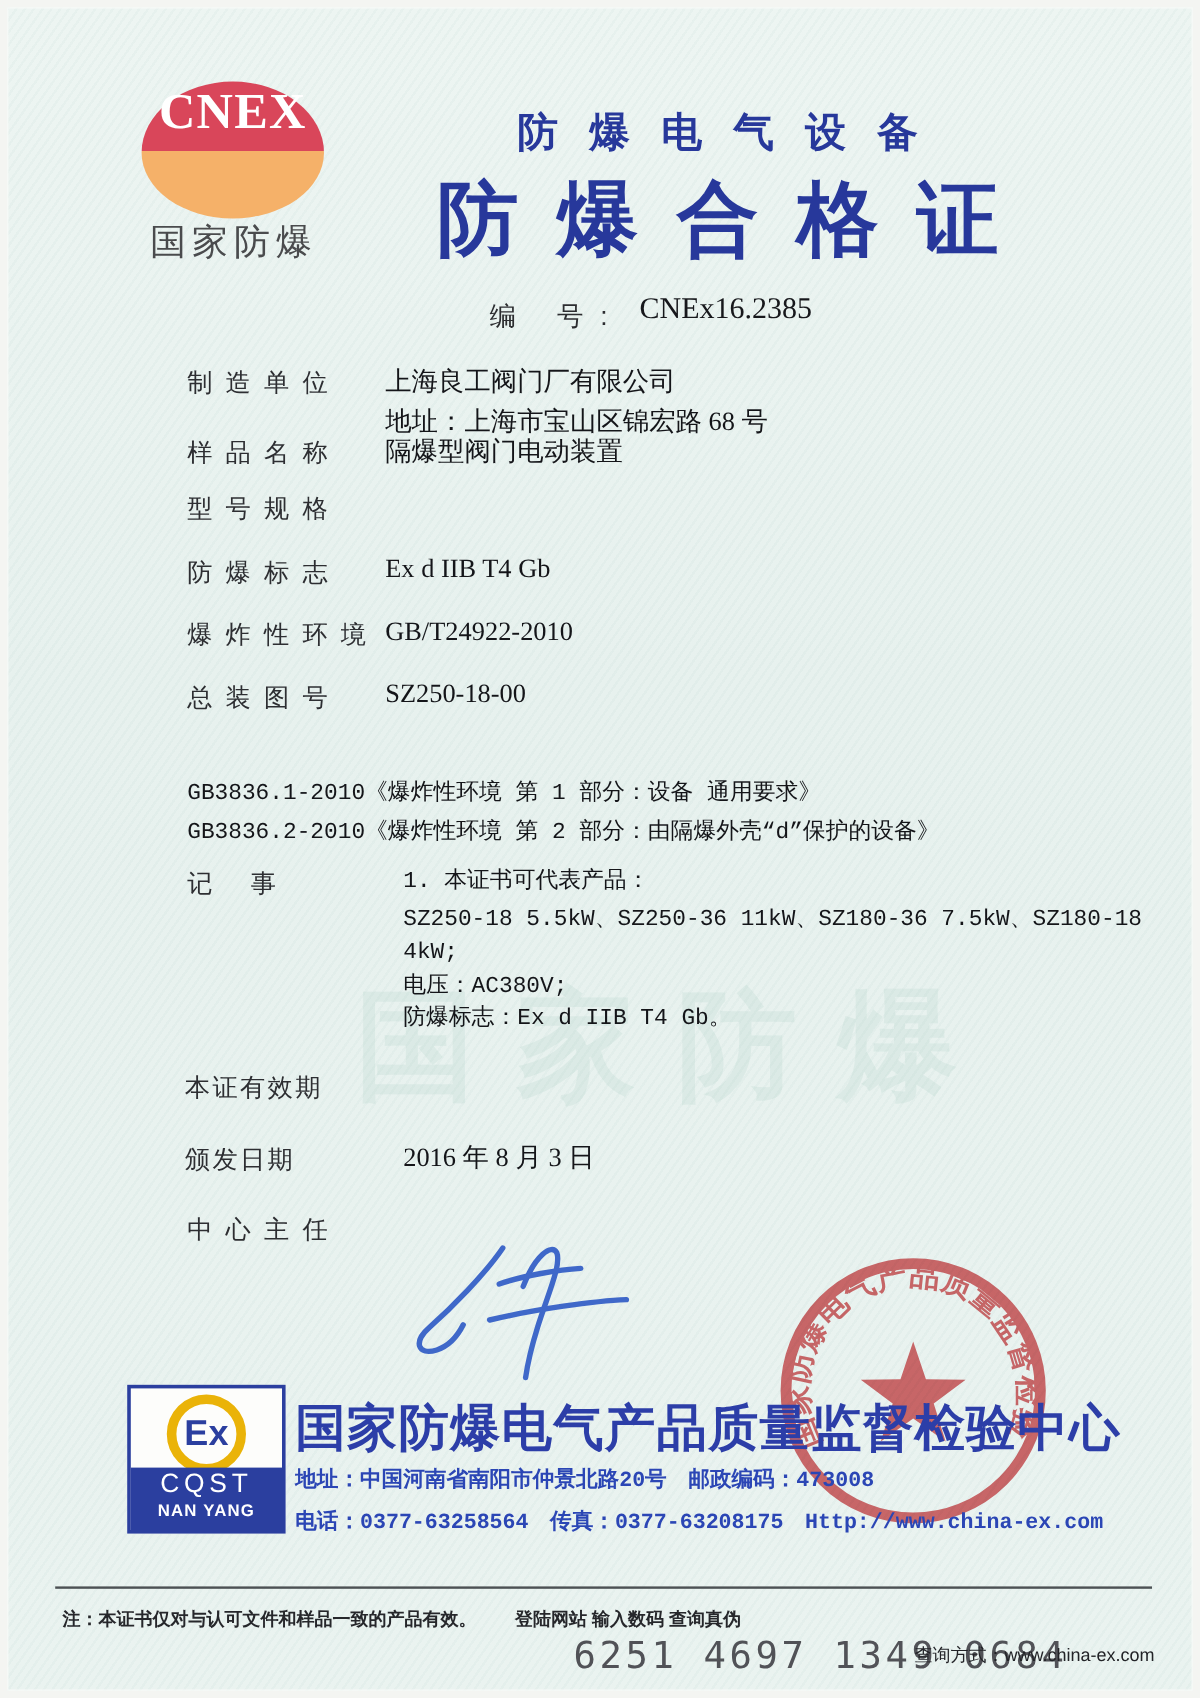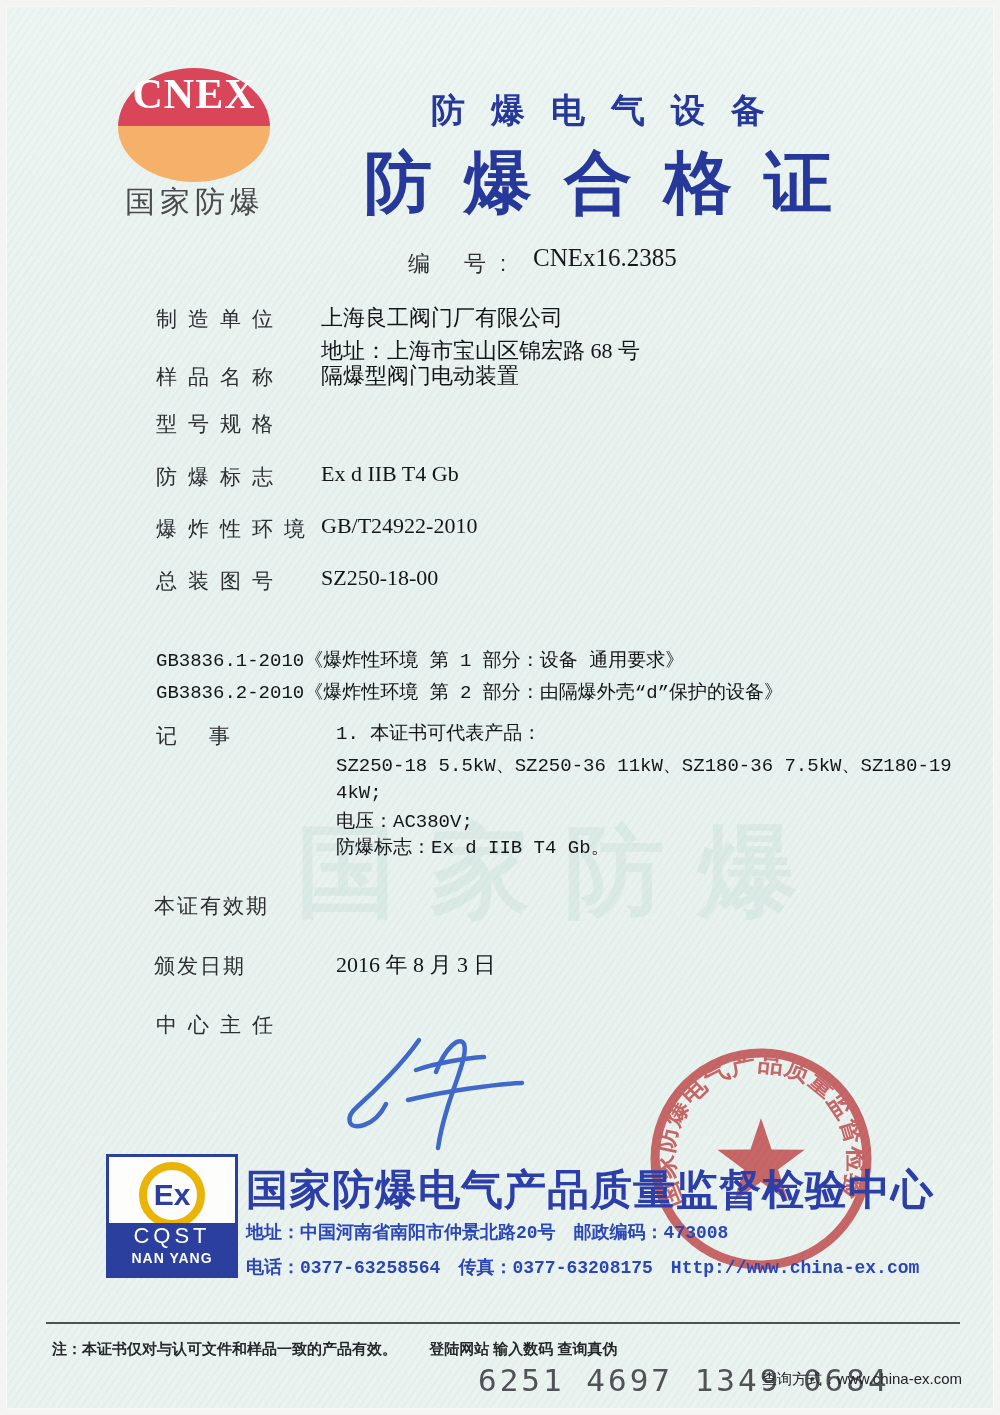--- a/index.html
+++ b/index.html
@@ -100,21 +100,21 @@
   <div class="abs val" style="left:315px; top:507px;">GB/T24922-2010</div>
 
   <div class="abs lbl" style="left:150px; top:561px;">总装图号</div>
   <div class="abs val" style="left:315px; top:559px;">SZ250-18-00</div>
 
   <div class="abs serifline" style="left:150px; top:641px;">GB3836.1-2010《爆炸性环境 第 1 部分：设备 通用要求》</div>
   <div class="abs serifline" style="left:150px; top:673px;">GB3836.2-2010《爆炸性环境 第 2 部分：由隔爆外壳“d”保护的设备》</div>
 
   <div class="abs lbl" style="left:150px; top:716px; letter-spacing:32px;">记事</div>
   <div class="abs serifline" style="left:330px; top:714px;">1. 本证书可代表产品：</div>
-  <div class="abs serifline" style="left:330px; top:746px;">SZ250-18 5.5kW、SZ250-36 11kW、SZ180-36 7.5kW、SZ180-19</div>
+  <div class="abs serifline" style="left:330px; top:746px;">SZ250-18 5.5kW、SZ250-36 11kW、SZ180-36 7.5kW、SZ180-18</div>
   <div class="abs serifline" style="left:330px; top:776px;">4kW;</div>
   <div class="abs serifline" style="left:330px; top:802px;">电压：AC380V;</div>
   <div class="abs serifline" style="left:330px; top:828px;">防爆标志：Ex d IIB T4 Gb。</div>
 
   <div class="abs lbl" style="left:148px; top:886px; letter-spacing:2px;">本证有效期</div>
 
   <div class="abs lbl" style="left:148px; top:946px; letter-spacing:2px;">颁发日期</div>
   <div class="abs val" style="left:330px; top:944px;">2016 年 8 月 3 日</div>
 
   <div class="abs lbl" style="left:150px; top:1005px;">中心主任</div>

